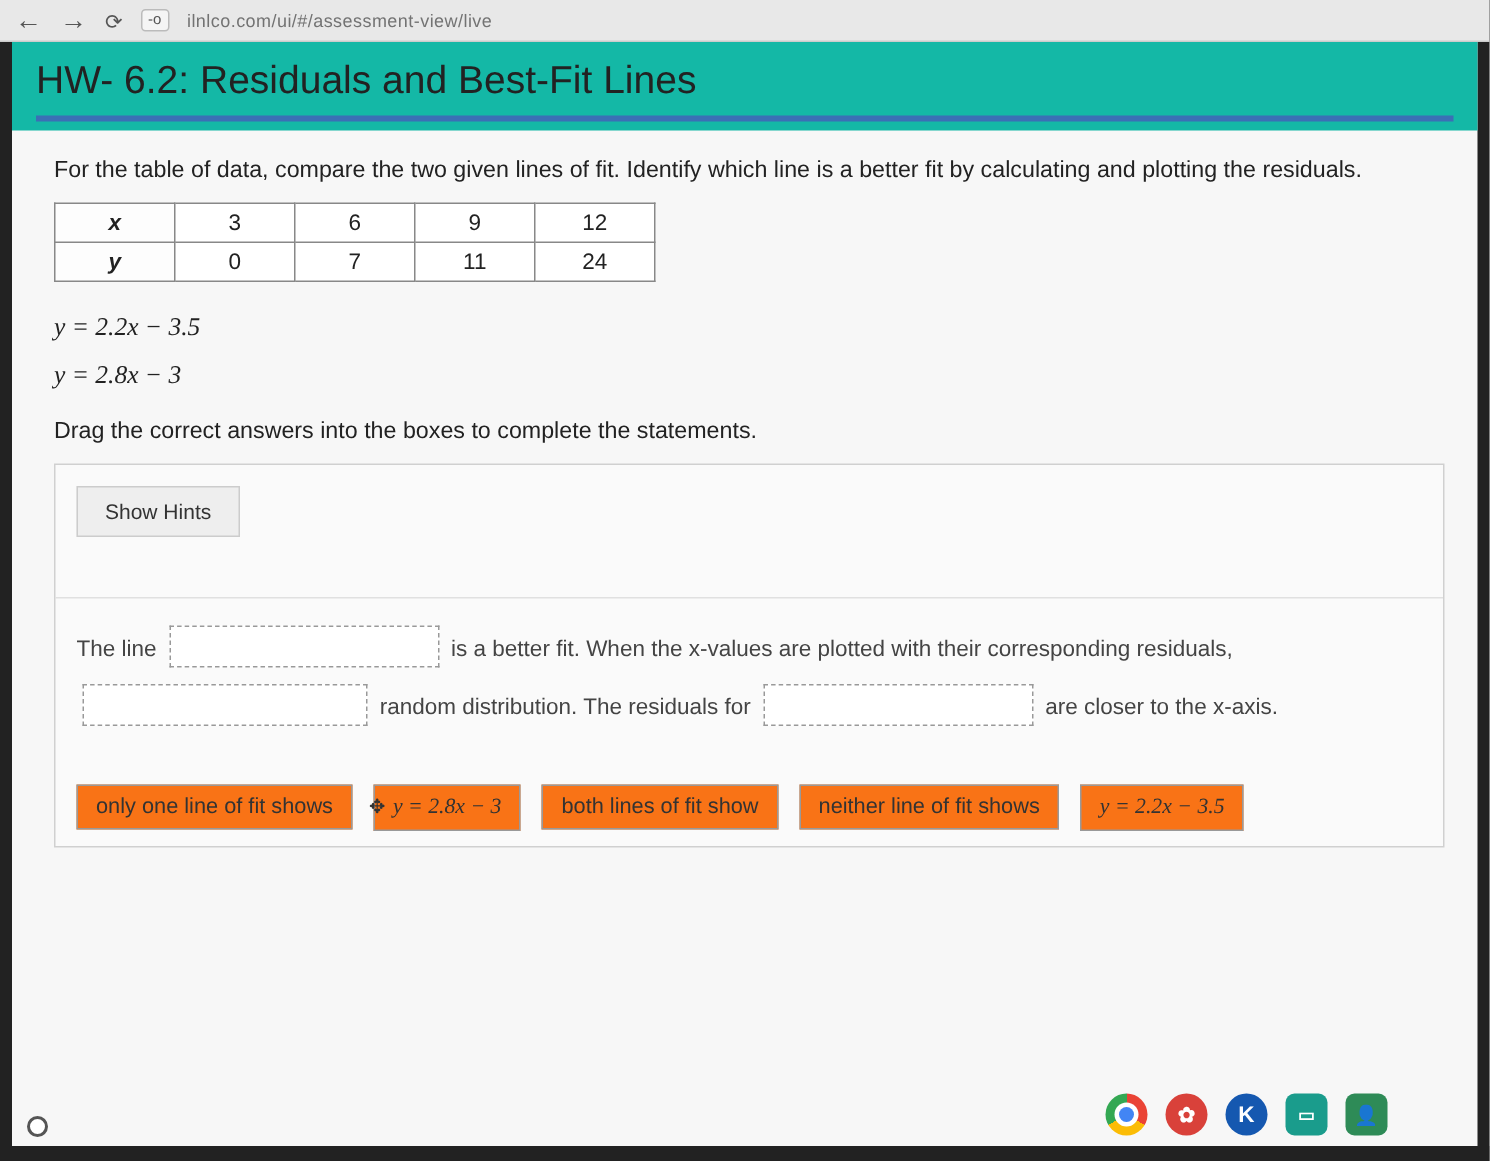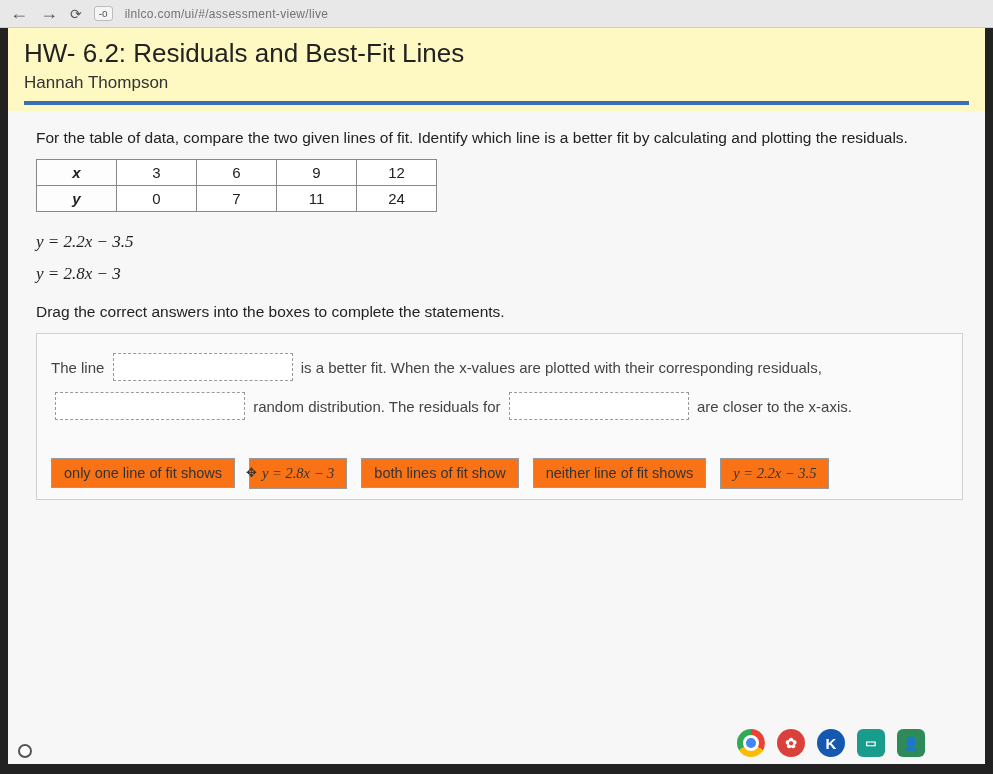--- a/index.html
+++ b/index.html
@@ -35,21 +35,21 @@
   .page {
     background: #f7f7f7;
     height: calc(100% - 28px);
     position: relative;
     border-left: 8px solid #222;
     border-right: 8px solid #222;
     border-bottom: 10px solid #222;
   }
   .header {
     padding: 10px 16px 6px 16px;
-    background: #fef9c3;
+    background: #14b8a6;
   }
   .title { font-size: 26px; font-weight: 500; color: #222; }
   .student { font-size: 17px; color: #333; margin-top: 4px; }
   .hr-blue {
     height: 4px;
     background: #3b6fb5;
     margin-top: 8px;
   }
   .content {
     padding: 18px 22px 12px 28px;
@@ -169,21 +169,20 @@
   <span class="nav-arrow">→</span>
   <span class="reload">⟳</span>
   <span class="zoom-reset">-o</span>
   <span class="url-partial">ilnlco.com/ui/#/assessment-view/live</span>
 </div>
 
 <div class="page">
 
   <div class="header">
     <div class="title">HW- 6.2: Residuals and Best-Fit Lines</div>
-    <div class="student">Hannah Thompson</div>
     <div class="hr-blue"></div>
   </div>
 
   <div class="content">
     <div class="prompt">For the table of data, compare the two given lines of fit. Identify which line is a better fit by calculating and plotting the residuals.</div>
 
     <table class="data-table">
       <tbody>
           <tr>
         <td class="hdr">x</td>
@@ -204,20 +203,23 @@
 
     <div class="eqs">
       <div>y = 2.2x − 3.5</div>
       <div>y = 2.8x − 3</div>
     </div>
 
     <div class="instruct">Drag the correct answers into the boxes to complete the statements.</div>
 
     <div class="work-area">
 
+      <div class="hints-row">
+        <button class="show-hints">Show Hints</button>
+      </div>
 
       <div class="sentence-row">
         <span>The line</span>
         <span class="dropzone"></span>
         <span>is a better fit. When the x-values are plotted with their corresponding residuals,</span>
         <br>
         <span class="dropzone small"></span>
         <span>random distribution. The residuals for</span>
         <span class="dropzone"></span>
         <span>are closer to the x-axis.</span>

